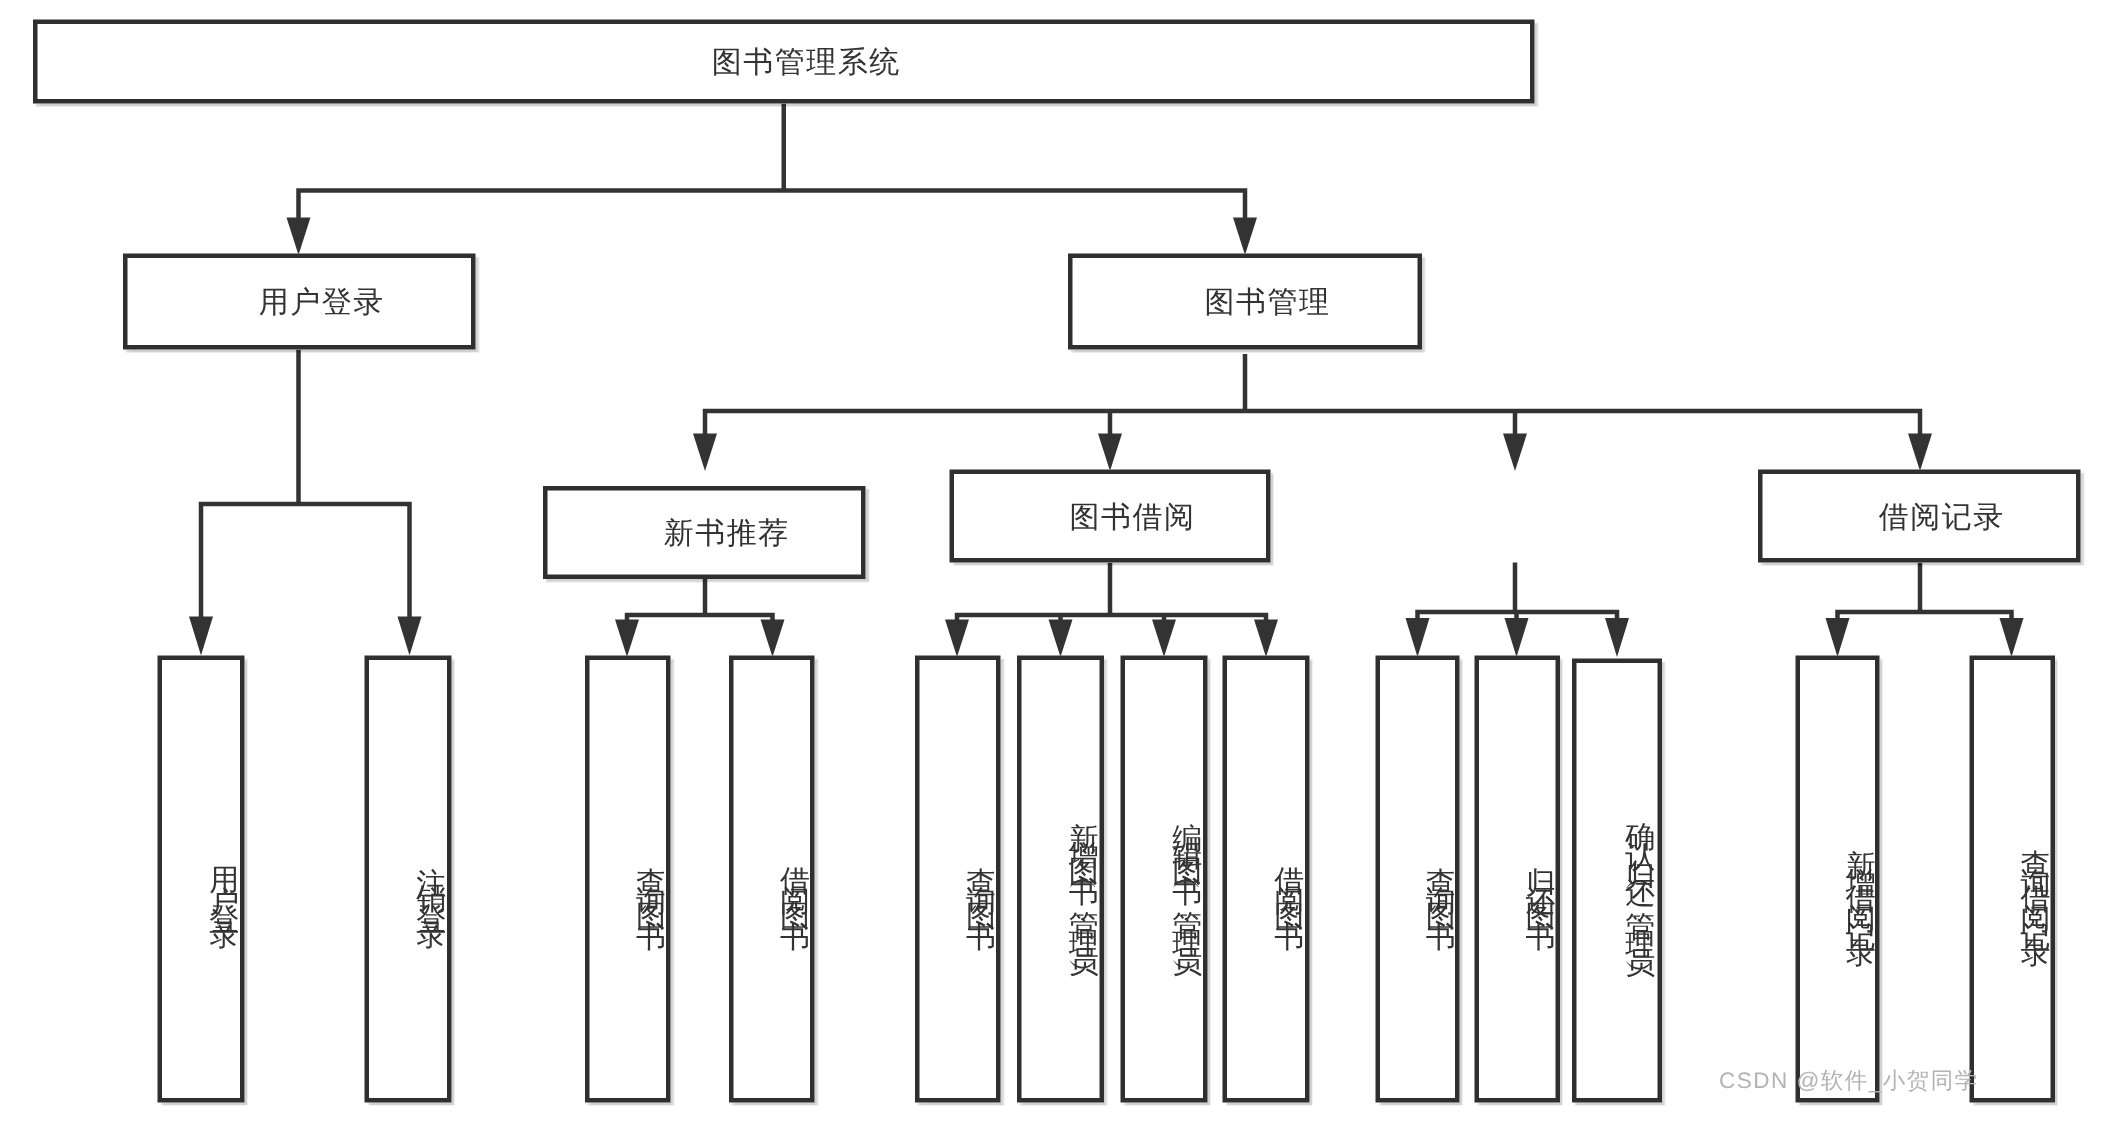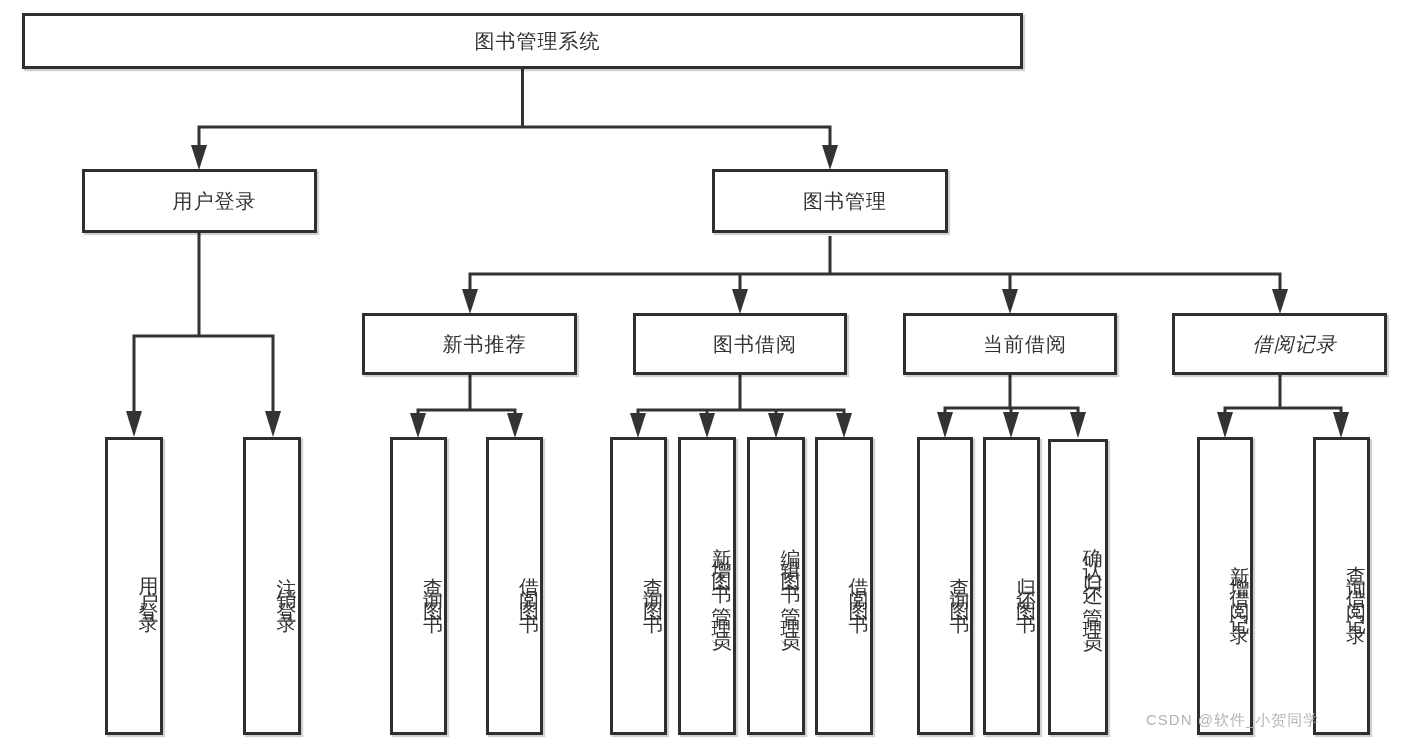--- a/index.html
+++ b/index.html
@@ -104,30 +104,27 @@
     <span>图书管理系统</span>
   </div>
 
   <div class="node" style="left:82px; top:169px; width:235px; height:64px;">
     <span>用户登录</span>
   </div>
   <div class="node" style="left:712px; top:169px; width:236px; height:64px;">
     <span>图书管理</span>
   </div>
 
-  <div class="node" style="left:362px; top:313px; width:215px; height:62px;">
+  <div class="node" style="left:362px; top:324px; width:215px; height:62px;">
     <span>新书推荐</span>
   </div>
   <div class="node" style="left:633px; top:313px; width:214px; height:62px;">
     <span>图书借阅</span>
   </div>
-  <div class="node" style="left:903px; top:313px; width:214px; height:62px;">
-    <span>当前借阅</span>
-  </div>
-  <div class="node" style="left:1172px; top:313px; width:215px; height:62px;font-style:italic;">
+  <div class="node" style="left:1172px; top:313px; width:215px; height:62px;">
     <span>借阅记录</span>
   </div>
 
   <div class="node v" style="left:105px; top:437px; width:58px; height:298px;">
     <span>用户登录</span>
   </div>
   <div class="node v" style="left:243px; top:437px; width:58px; height:298px;">
     <span>注销登录</span>
   </div>
 

